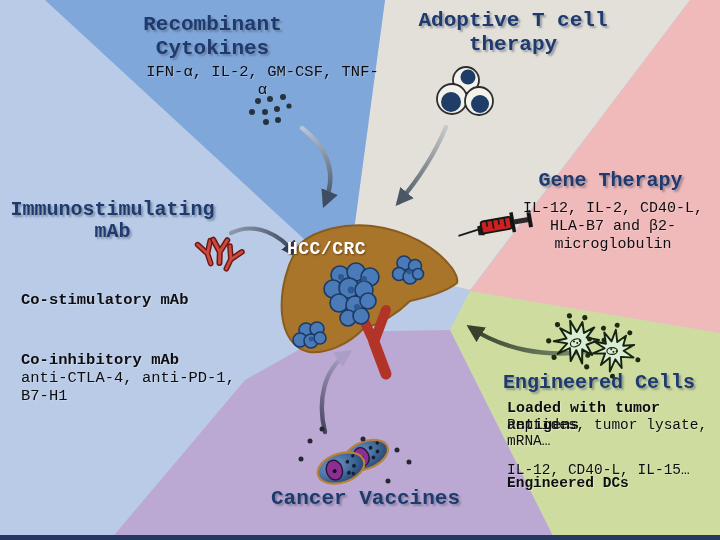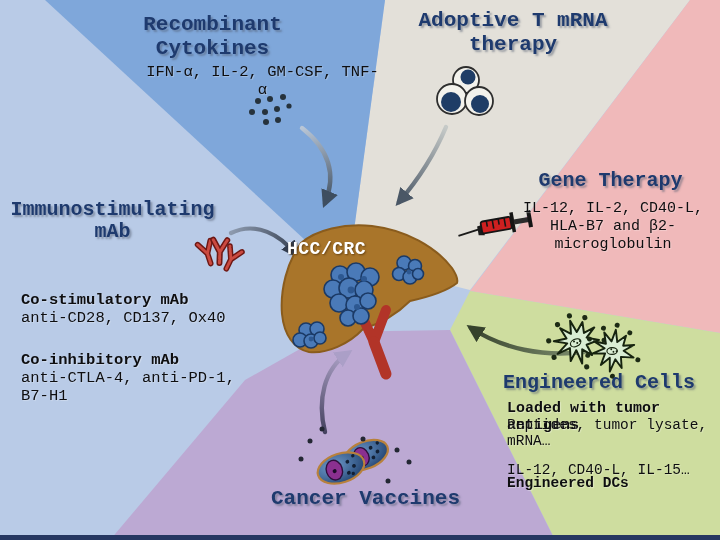--- a/index.html
+++ b/index.html
@@ -218,39 +218,38 @@
           <circle cx="409" cy="462" r="2.5"></circle>
         <circle cx="388" cy="481" r="2.5"></circle>
       </g>
     </g>
   </svg>
 
   <div class="t title pre" style="left:95px;top:13px;width:235px;font-size:21px;">Recombinant
 Cytokines</div>
   <div class="t body-r" style="left:145px;top:63px;width:235px;font-size:15.5px;text-align:center;">IFN-α, IL-2, GM-CSF, TNF-α</div>
 
-  <div class="t title pre" style="left:393px;top:9px;width:240px;font-size:21px;">Adoptive T mRNA
+  <div class="t title pre" style="left:393px;top:9px;width:240px;font-size:21px;">Adoptive T cell
 therapy</div>
 
   <div class="t title" style="left:518px;top:170px;width:185px;font-size:20px;">Gene Therapy</div>
   <div class="t body-r pre" style="left:518px;top:200px;width:190px;font-size:15px;text-align:center;line-height:1.2;">IL-12, IL-2, CD40-L,
 HLA-B7 and β2-
 microglobulin</div>
 
   <div class="t title" style="left:503px;top:372px;width:200px;font-size:20px;text-align:left;">Engineered Cells</div>
   <div class="t body-b" style="left:507px;top:400px;width:213px;font-size:15px;">Loaded with tumor antigens</div>
   <div class="t body-r" style="left:507px;top:417px;width:213px;font-size:14.5px;">Peptides, tumor lysate, mRNA…</div>
   <div class="t body-b" style="left:507px;top:445px;width:213px;font-size:14.5px;margin-top:30px;">Engineered DCs</div>
   <div class="t body-r" style="left:507px;top:462px;width:213px;font-size:14.5px;">IL-12, CD40-L, IL-15…</div>
 
   <div class="t title" style="left:248px;top:487px;width:235px;font-size:21px;">Cancer Vaccines</div>
 
   <div class="t title pre" style="left:0px;top:199px;width:225px;font-size:20px;">Immunostimulating
 mAb</div>
   <div class="t body-b" style="left:21px;top:291px;width:240px;font-size:15.5px;">Co-stimulatory mAb</div>
-  <div class="t body-r" style="left:21px;top:309px;width:240px;font-size:15.5px;">anti-CD28, CD137, Ox40</div>
   <div class="t body-b" style="left:21px;top:351px;width:240px;font-size:15.5px;">Co-inhibitory mAb</div>
   <div class="t body-r" style="left:21px;top:369px;width:250px;font-size:15.5px;">anti-CTLA-4, anti-PD-1, B7-H1</div>
 
   <div class="t hcc" style="left:287px;top:239px;width:130px;">HCC/CRC</div>
 
   <div class="bottom-bar"></div>
 </div>
 
 </body></html>

